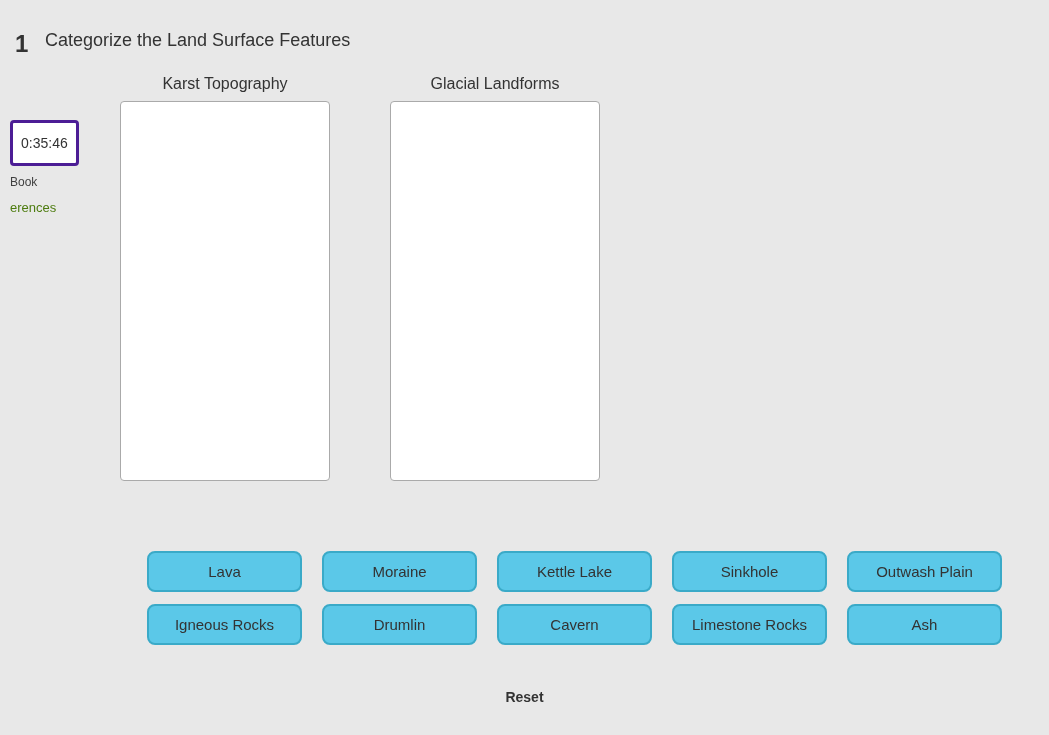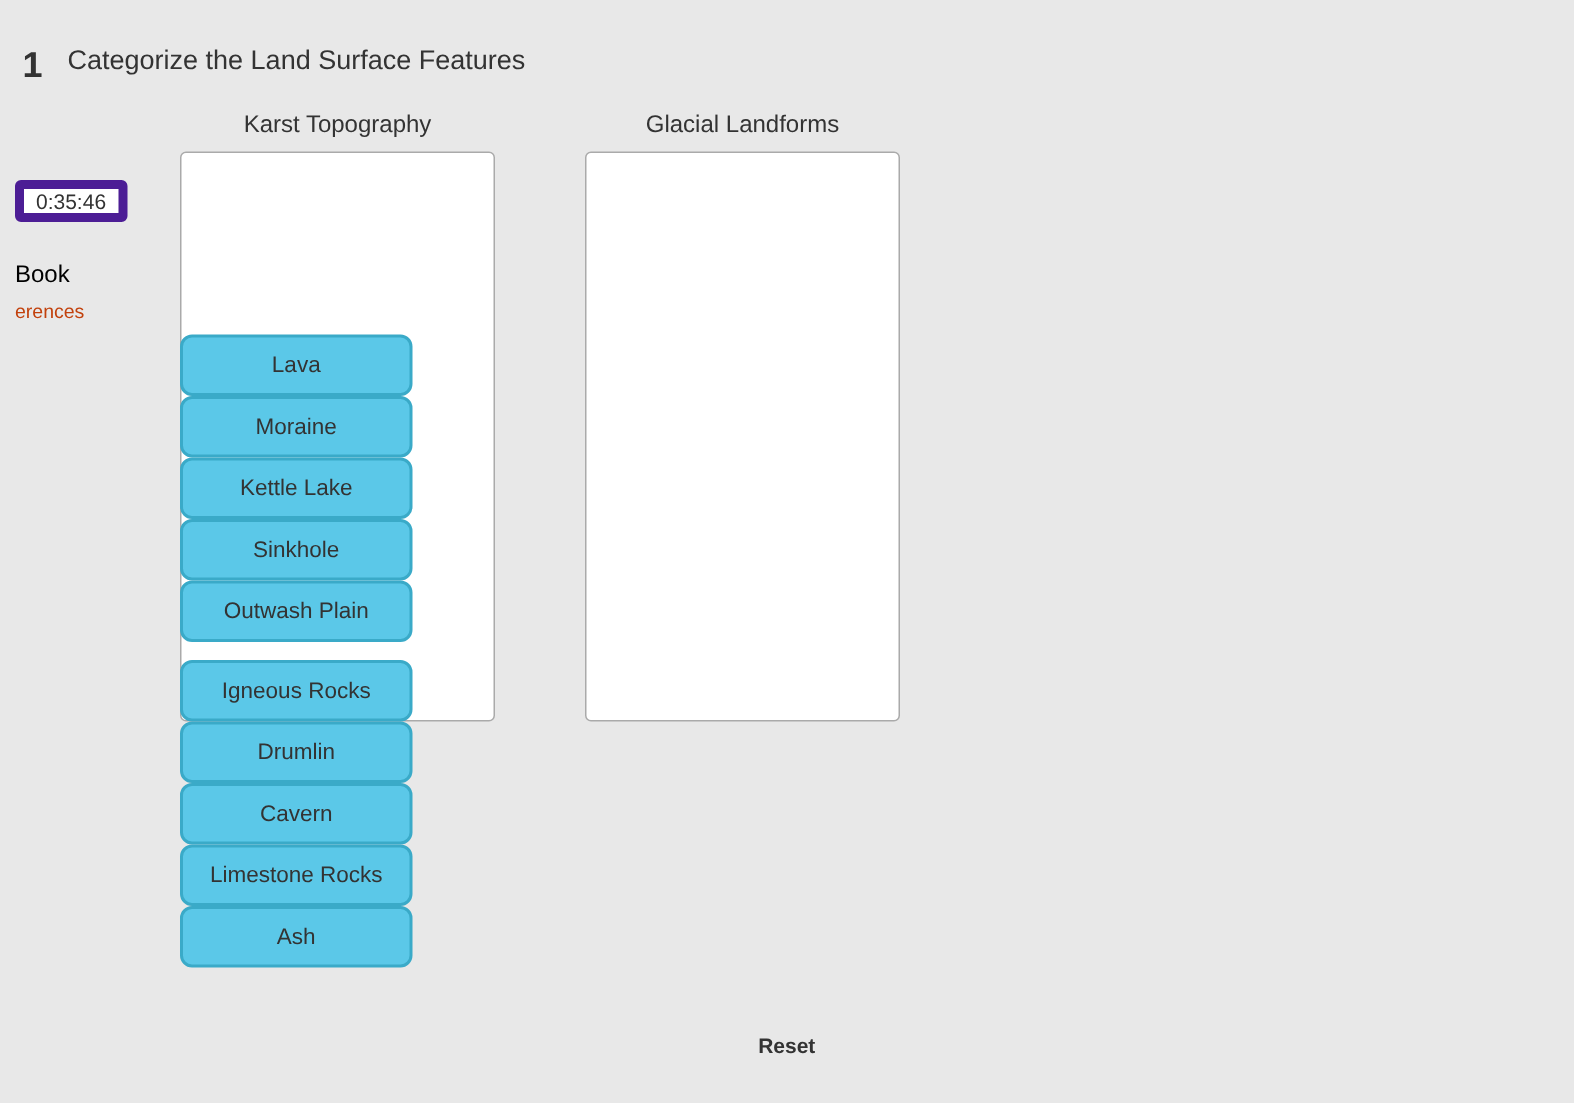--- a/index.html
+++ b/index.html
@@ -32,41 +32,41 @@
       left: 45px;
       font-size: 18px;
       color: #333;
     }
 
     .timer {
       position: absolute;
       top: 120px;
       left: 10px;
       background: #fff;
-      border: 6px solid #4c1d95;
+      border: 3px solid #4c1d95;
       border-radius: 4px;
-      padding: 0 8px;
+      padding: 12px 8px;
       font-size: 14px;
       color: #333;
     }
 
     .sidebar-book {
       position: absolute;
       top: 175px;
       left: 10px;
-      font-size: 16px;
-      color: #000000;
+      font-size: 12px;
+      color: #404040;
     }
 
     .sidebar-references {
       position: absolute;
       top: 200px;
       left: 10px;
       font-size: 13px;
-      color: #c2410c;
+      color: #4d7c0f;
     }
 
     .categories-container {
       position: absolute;
       top: 75px;
       left: 120px;
       display: flex;
       gap: 60px;
     }
 
@@ -96,22 +96,22 @@
       bottom: 90px;
       left: 120px;
       right: 20px;
       display: flex;
       flex-direction: column;
       gap: 12px;
     }
 
     .items-row {
       display: flex;
+      gap: 20px;
       justify-content: center;
-      flex-direction: column;
     }
 
     .item-btn {
       background: #5bc8e8;
       border: 2px solid #3aaac8;
       border-radius: 8px;
       padding: 10px 0;
       width: 155px;
       font-size: 15px;
       color: #333;

